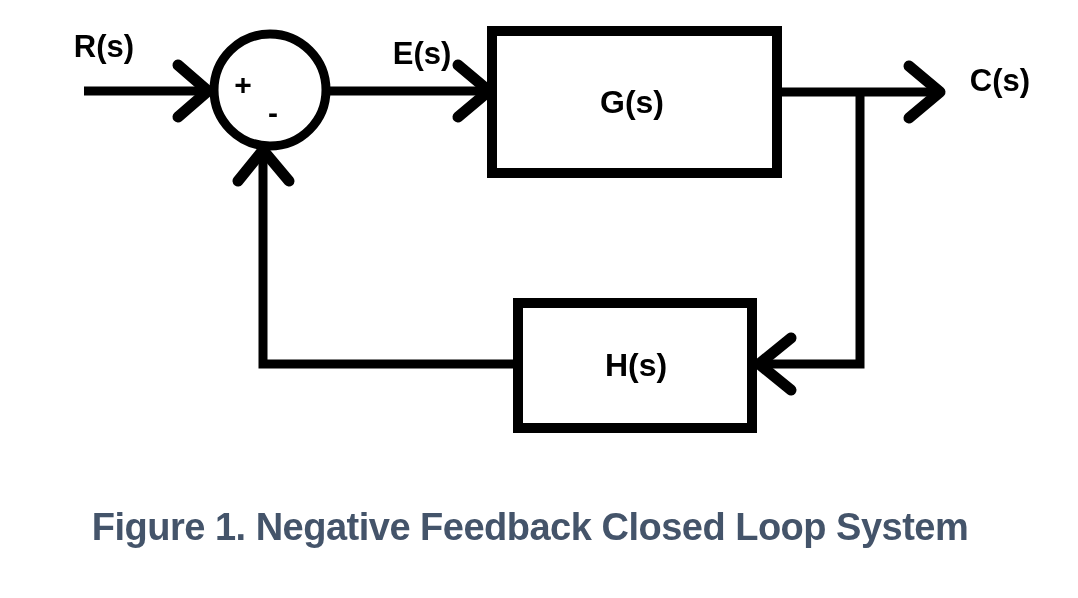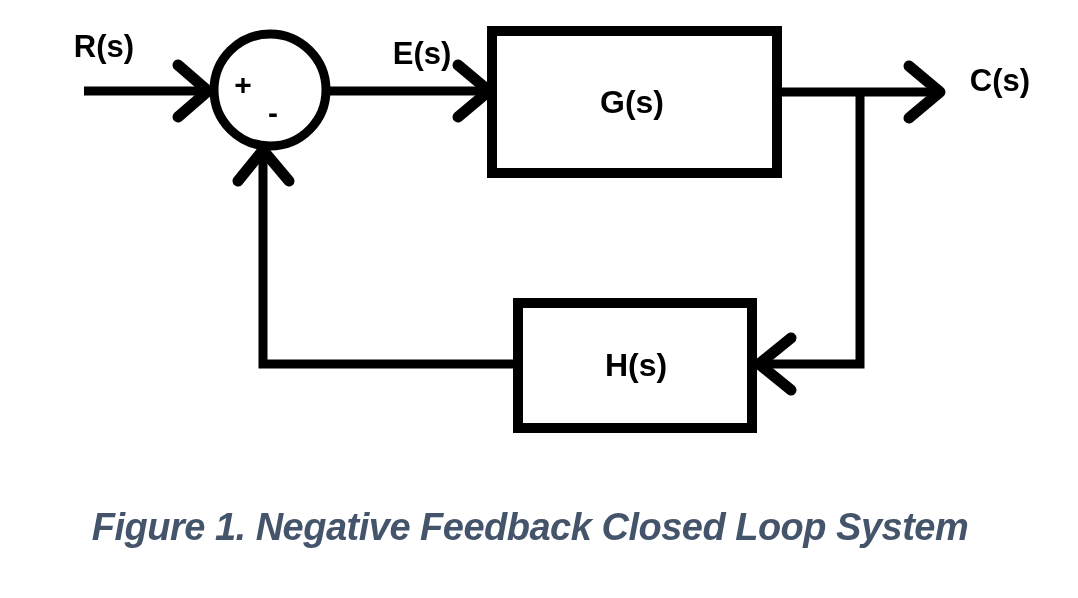--- a/index.html
+++ b/index.html
@@ -70,21 +70,20 @@
     text-anchor: middle;
     dominant-baseline: central;
   }
   .caption {
     position: absolute;
     left: 0;
     top: 506px;
     width: 1060px;
     text-align: center;
     font-family: "Liberation Sans", sans-serif;
-    font-style: italic;
     font-weight: 600;
     font-size: 38px;
     letter-spacing: -0.5px;
     color: #44546A;
     white-space: nowrap;
   }
 </style>
 </head>
 <body>
 

